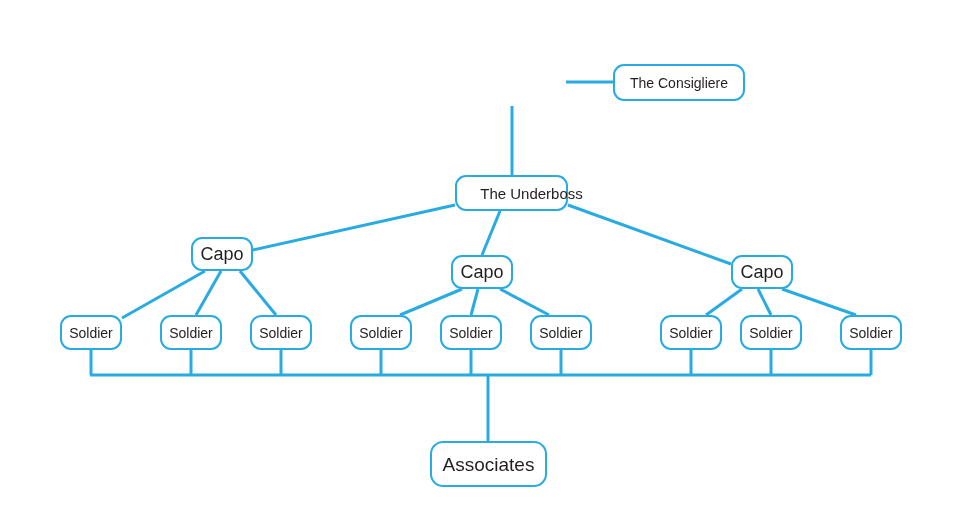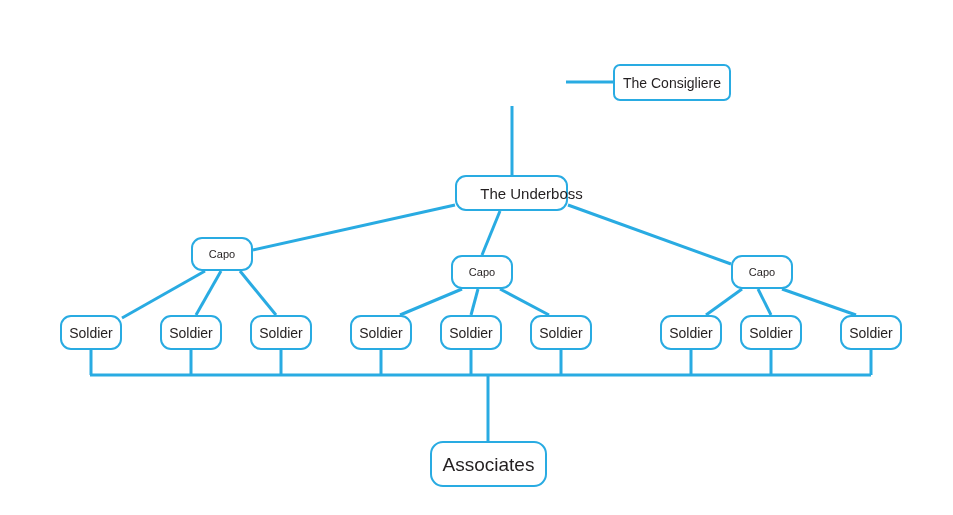--- a/index.html
+++ b/index.html
@@ -48,21 +48,21 @@
     font-size: 23px;
     letter-spacing: 0.2px;
   }
   .node-underboss {
     font-size: 15px;
   }
   .node-consigliere {
     font-size: 14px;
   }
   .node-capo {
-    font-size: 11px;
+    font-size: 18px;
   }
   .node-soldier {
     font-size: 14px;
     text-align: center;
   }
   .node-associates {
     font-size: 19px;
     border-radius: 13px;
   }
   .node-label {
@@ -99,21 +99,21 @@
         <line x1="561" y1="350" x2="561" y2="375"></line>
         <line x1="691" y1="350" x2="691" y2="375"></line>
         <line x1="771" y1="350" x2="771" y2="375"></line>
         <line x1="871" y1="350" x2="871" y2="375"></line>
         <line x1="90" y1="375" x2="871" y2="375"></line>
         <line x1="488" y1="375" x2="488" y2="441"></line>
       </g>
   </svg>
 
 
-  <div class="node node-consigliere" style="left: 613px; top: 64px; width: 118px; height: 37px; border-radius: 7px;">
+  <div class="node node-consigliere" style="left: 613px; top: 64px; width: 132px; height: 37px;">
     <span class="node-label">The Consigliere</span>
   </div>
 
   <div class="node node-underboss" style="left: 455px; top: 175px; width: 113px; height: 36px; padding-left: 40px;">
     <span class="node-label">The Underboss</span>
   </div>
 
   <div class="node node-capo" style="left: 191px; top: 237px; width: 62px; height: 34px;">
     <span class="node-label">Capo</span>
   </div>

